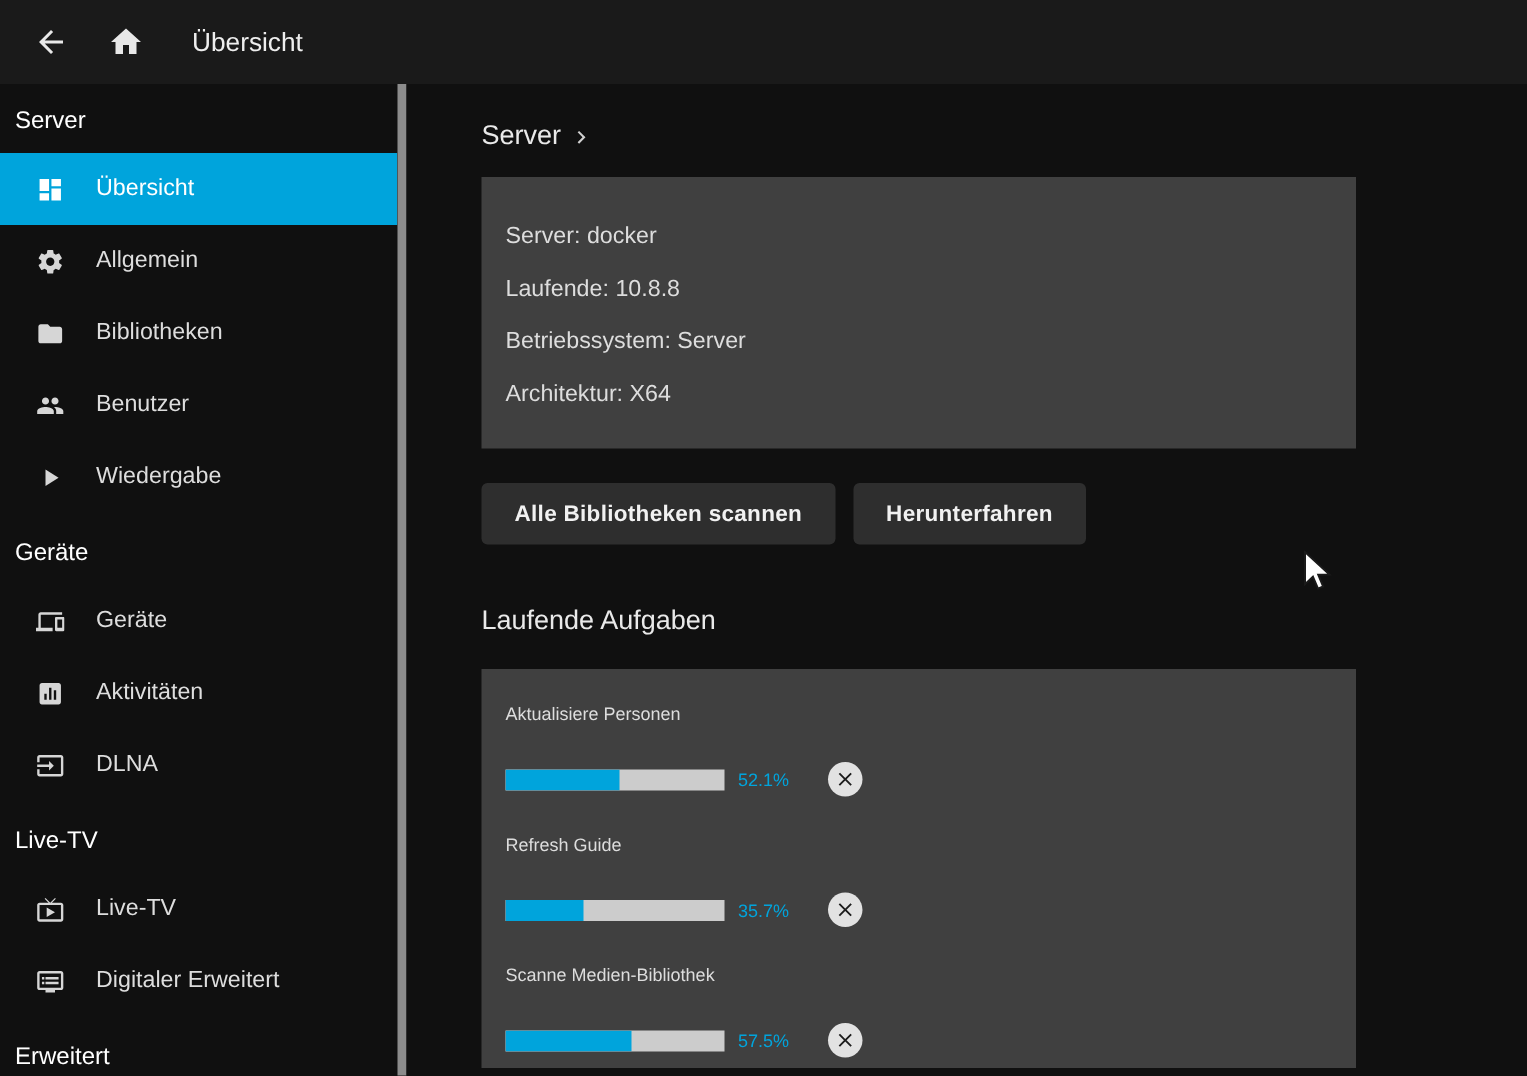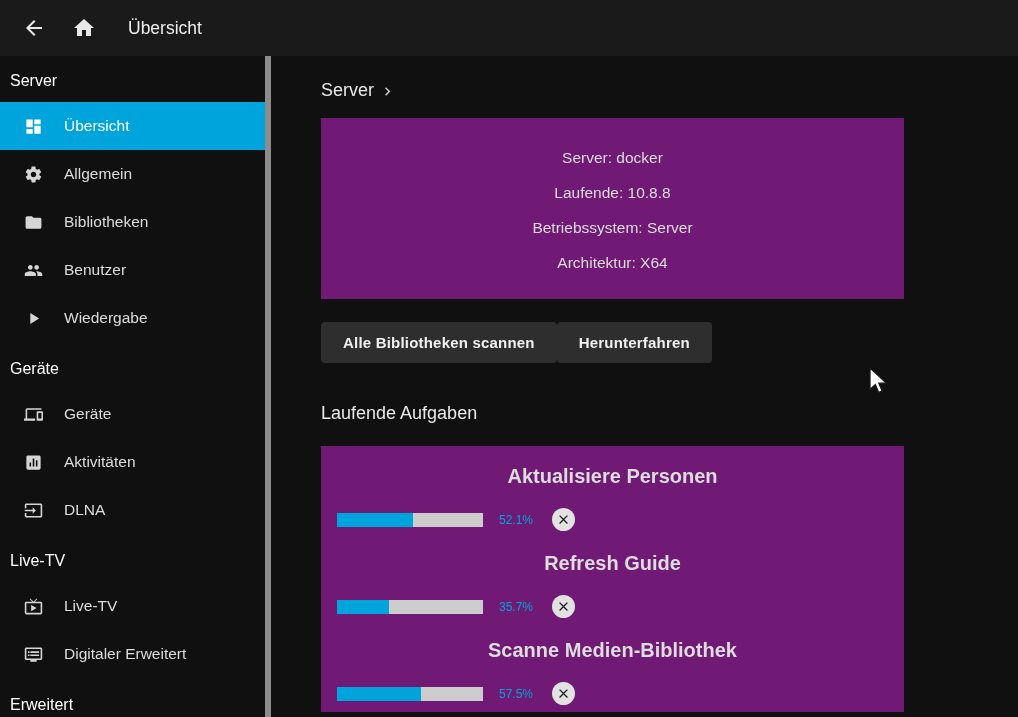--- a/index.html
+++ b/index.html
@@ -32,35 +32,35 @@
   .scroll-thumb { position:absolute; left:0; top:0; width:6px; height:661px;
     background:#8c8c8c; }
 
   
   .main { position:absolute; left:271px; top:56px; width:747px; height:661px;
     background:#101010; padding:24px 33px 0 50px; }
   .page-heading { display:flex; align-items:center; font-size:18px; font-weight:500;
     color:#e9e9e9; margin-bottom:17px; }
   .page-heading svg { width:17px; height:17px; fill:#cfcfcf; margin-left:5px; margin-top:2px; }
 
-  .card { width:583px; background:#701a75;text-align:center; }
+  .card { width:583px; background:#404040; }
   .info-card { padding:30px 16px 26px 16px; margin-bottom:23px; }
   .info-line { font-size:15.5px; color:#ddd; line-height:20px; margin-bottom:15px; }
   .info-line:last-child { margin-bottom:0;margin-top:12px; }
 
-  .btn-row { display:flex; margin-bottom:40px; }
+  .btn-row { display:flex; gap:12px; margin-bottom:40px; }
   .btn { height:41px; background:#2e2e2e; color:#f1f1f1; border:none; border-radius:4px;
     font-family:inherit; font-size:15px; font-weight:bold; padding:0 22px; cursor:pointer;
     letter-spacing:.2px; }
 
   .section-heading { font-size:18px; font-weight:500; color:#e9e9e9; margin-bottom:22px; }
 
   .tasks-card { padding:20px 16px 18px 16px; height:266px; }
   .task { margin-bottom:22px; }
-  .task-name { font-size:20px; color:#ddd; line-height:20px; margin-bottom:22px;font-weight:bold; }
+  .task-name { font-size:12px; color:#ddd; line-height:20px; margin-bottom:22px; }
   .task-row { display:flex; align-items:center; }
   .progress-track { width:146px; height:14px; background:#cccccc; overflow:hidden; }
   .progress-fill { height:100%; background:#00a4dc; }
   .task-pct { color:#00a4dc; font-size:12px; margin-left:9px; width:48px; }
   .task-stop { width:23px; height:23px; border-radius:50%; background:#e2e2e2; border:none;
     display:flex; align-items:center; justify-content:center; cursor:pointer; margin-left:12px; }
   .task-stop svg { width:15px; height:15px; fill:#1d1d1d; }
 
   
   .cursor { position:absolute; left:869px; top:367px; z-index:20; pointer-events:none; }

